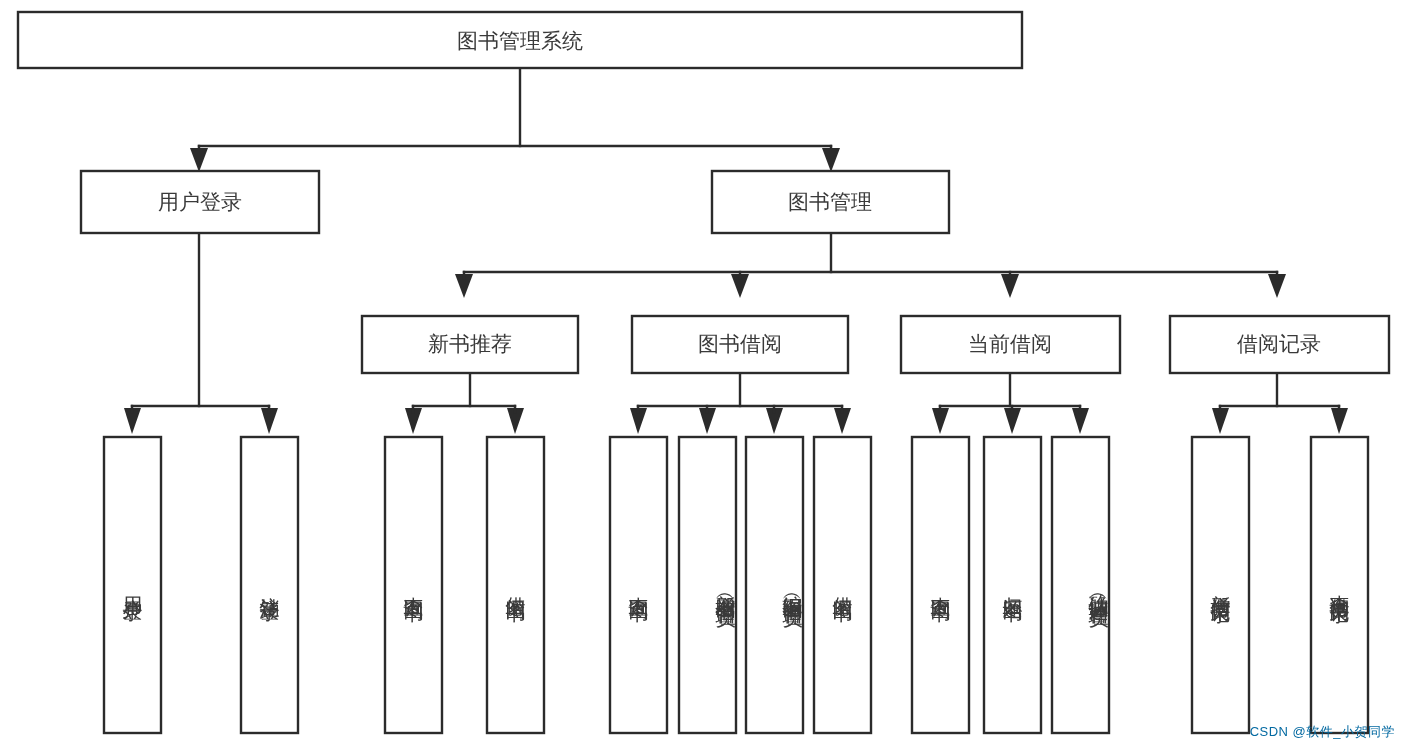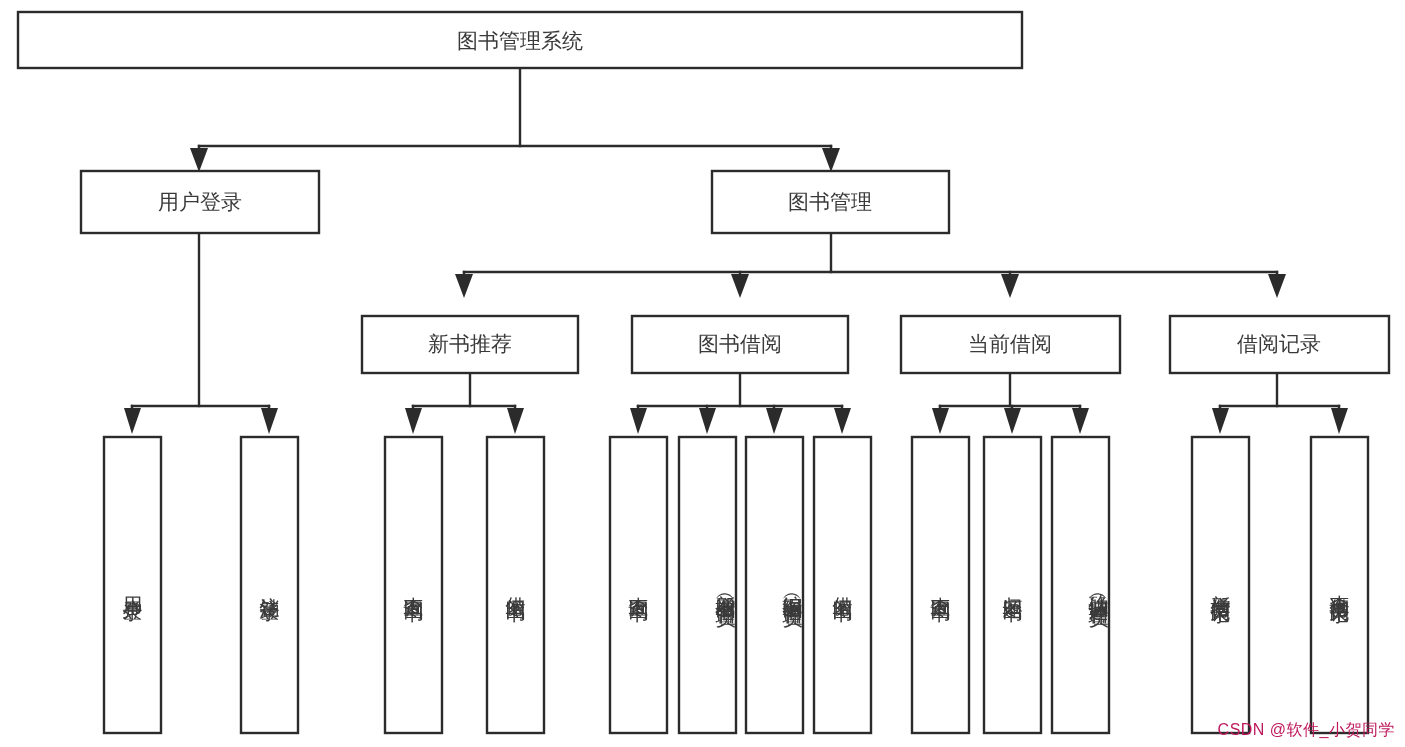--- a/index.html
+++ b/index.html
@@ -59,22 +59,22 @@
     letter-spacing: 2px;
     text-align: center;
     white-space: nowrap;
     pointer-events: none;
   }
   .watermark {
     position: absolute;
     right: 10px;
     bottom: 6px;
     font-family: "Liberation Sans", "DejaVu Sans", sans-serif;
-    font-size: 16px;
-    color: #be185d;
+    font-size: 13px;
+    color: #0369a1;
     white-space: nowrap;
     letter-spacing: 0.5px;
   }
 </style>
 </head>
 <body>
 
 <div id="diagram-root">
 
   <svg id="tree-svg" viewBox="0 0 1405 747" xmlns="http://www.w3.org/2000/svg">

